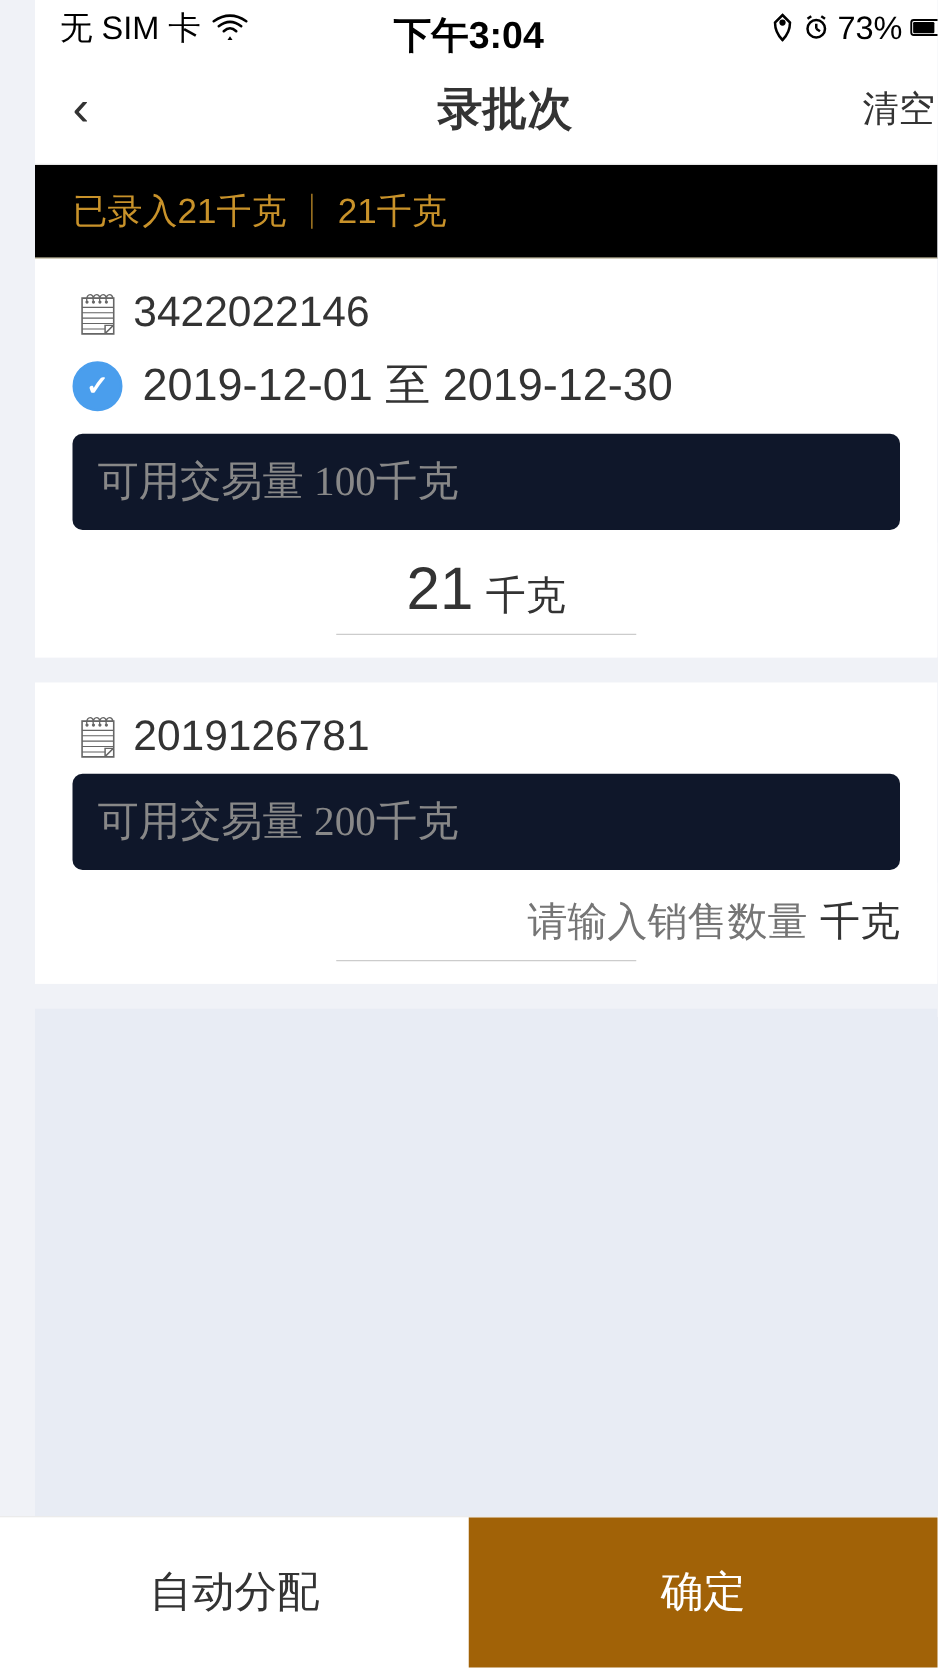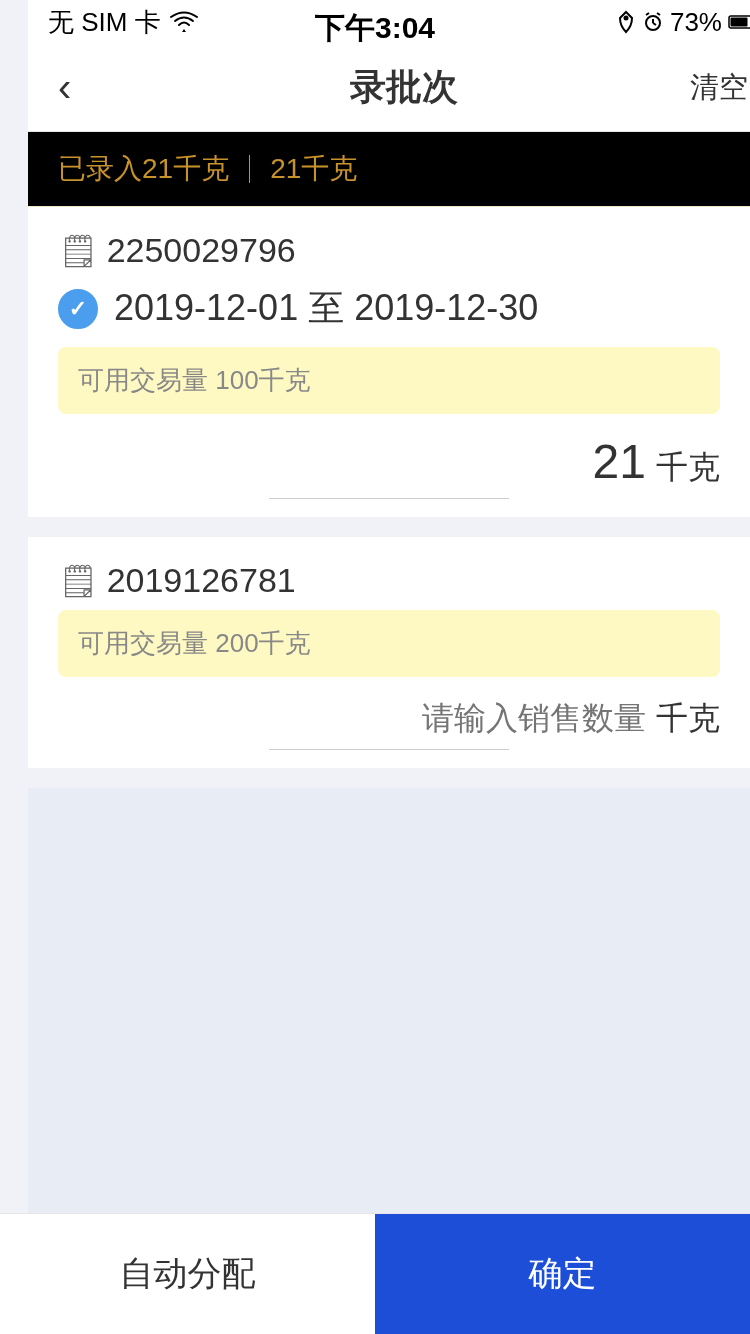--- a/index.html
+++ b/index.html
@@ -146,25 +146,26 @@
       font-size: 22px;
       font-weight: bold;
     }
     .batch-date {
       font-size: 36px;
       color: #333;
     }
 
     .batch-availability {
       margin: 0 30px 10px 30px;
-      background: #fef9c3;
+      background: #0f172a;
       border-radius: 8px;
       padding: 16px 20px;
-      font-size: 26px;
+      font-size: 33px;
       color: #888;
+      font-family: Liberation Serif, serif;
     }
     .amount-value {
       font-size: 48px;
       color: #333;
       font-weight: 400;
     }
     .amount-unit {
       font-size: 32px;
       color: #333;
     }
@@ -217,21 +218,21 @@
       border: none;
       cursor: pointer;
     }
     .btn-confirm {
       flex: 1;
       display: flex;
       align-items: center;
       justify-content: center;
       font-size: 34px;
       color: #fff;
-      background: #1d4ed8;
+      background: #a16207;
       border: none;
       cursor: pointer;
     }
 
     .amount-row-wrapper {
       background: #fff;
       position: relative;
       padding-bottom: 4px;
     }
 
@@ -295,30 +296,30 @@
     <span class="summary-label">已录入21千克</span>
     <div class="summary-divider"></div>
     <span class="summary-value">21千克</span>
   </div>
 
   <div class="content-area">
 
     <div class="batch-item">
       <div class="batch-header">
         <span class="batch-icon">🗒</span>
-        <span class="batch-id">2250029796</span>
+        <span class="batch-id">3422022146</span>
       </div>
       <div class="batch-date-row">
         <div class="radio-circle checked"></div>
         <span class="batch-date">2019-12-01 至 2019-12-30</span>
       </div>
       <div class="batch-availability">可用交易量 100千克</div>
 
       <div class="amount-row-wrapper">
-        <div style="display:flex; justify-content:flex-end; align-items:baseline; gap:10px; padding: 10px 30px 0 30px;">
+        <div style="display:flex; justify-content:center; align-items:baseline; gap:10px; padding: 10px 30px 0 30px;">
           <span class="amount-value">21</span>
           <span class="amount-unit">千克</span>
         </div>
         <div style="height:1px; background:#ccc; margin: 8px auto 14px auto; width: 240px;"></div>
       </div>
     </div>
 
     <div class="batch-separator"></div>
 
     <div class="batch-item">

